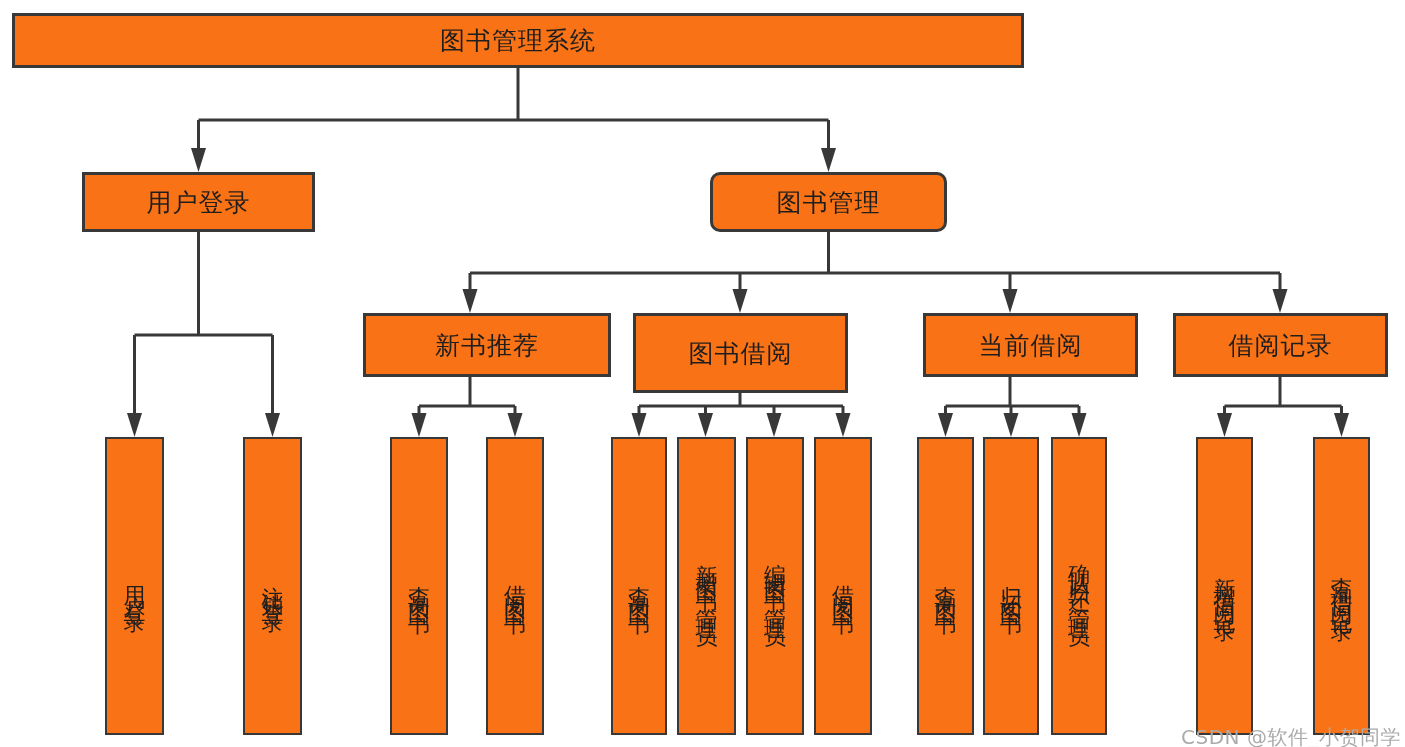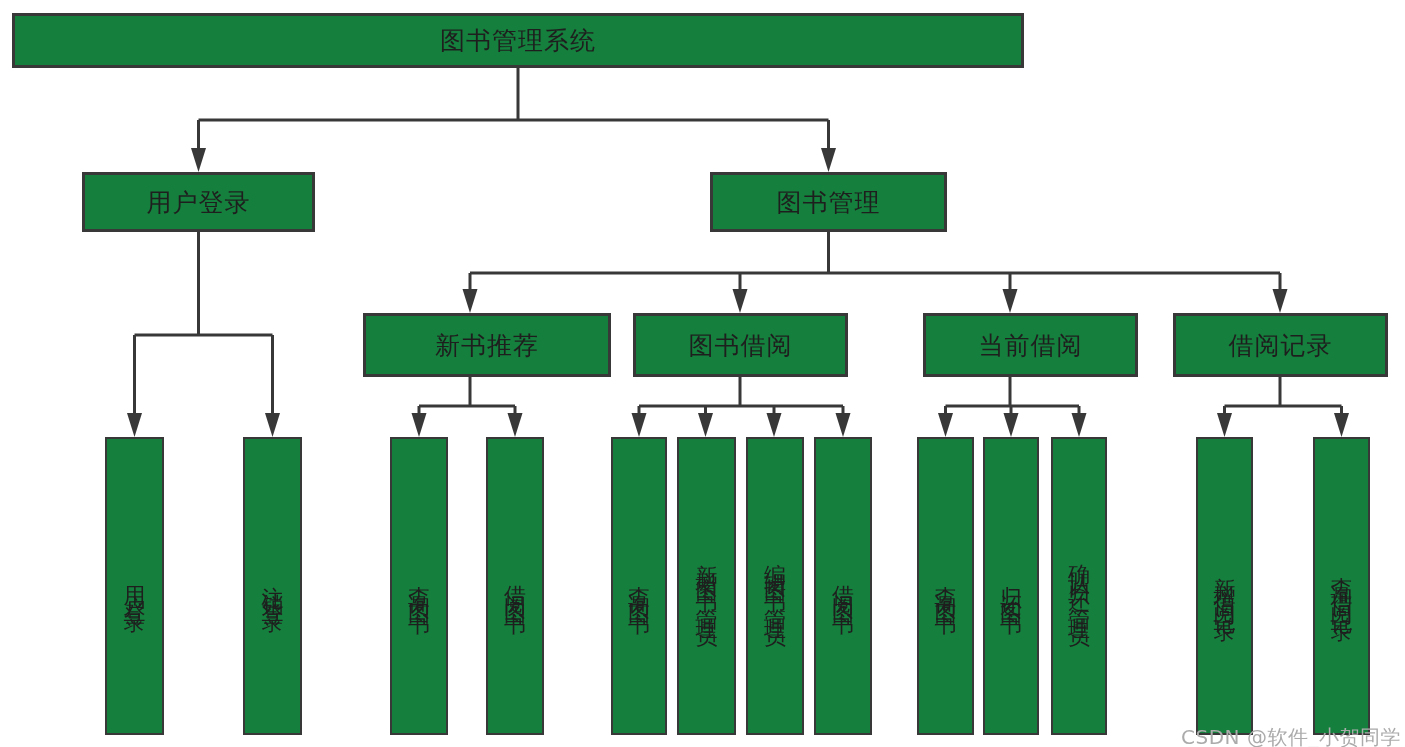--- a/index.html
+++ b/index.html
@@ -13,21 +13,21 @@
     color: #1e1e1e;
   }
   #wires {
     position: absolute;
     left: 0; top: 0;
     width: 1405px; height: 747px;
   }
   .node {
     position: absolute;
     box-sizing: border-box;
-    background: #15803d;
+    background: #f97316;
     border: 3px solid #383838;
     display: flex;
     align-items: center;
     justify-content: center;
     text-align: center;
   }
   .hbox {
     font-size: 25px;
     letter-spacing: 1px;
     white-space: nowrap;
@@ -95,24 +95,24 @@
       <polygon points="1003.5,413 1018.5,413 1011,437"></polygon>
       <polygon points="1071.5,413 1086.5,413 1079,437"></polygon>
       <polygon points="1217,413 1232,413 1224.5,437"></polygon>
       <polygon points="1334,413 1349,413 1341.5,437"></polygon>
     </g>
   </svg>
 
   <div class="node hbox" style="left:12px; top:13px; width:1012px; height:55px;">图书管理系统</div>
 
   <div class="node hbox" style="left:82px; top:172px; width:233px; height:60px;">用户登录</div>
-  <div class="node hbox" style="left:710px; top:172px; width:237px; height:60px;">图书管理</div>
+  <div class="node hbox" style="left:710px; top:172px; width:237px; height:60px;border-radius:10px;">图书管理</div>
 
   <div class="node hbox" style="left:363px; top:313px; width:248px; height:64px;">新书推荐</div>
-  <div class="node hbox" style="left:633px; top:313px; width:215px; height:64px;">图书借阅</div>
+  <div class="node hbox" style="left:633px; top:313px; width:215px; height:80px;">图书借阅</div>
   <div class="node hbox" style="left:903px; top:313px; width:215px; height:64px;margin-left:20px;">当前借阅</div>
   <div class="node hbox" style="left:1173px; top:313px; width:215px; height:64px;">借阅记录</div>
 
   <div class="node vbox" style="left:105px; top:437px; width:59px; height:298px;">用户登录</div>
   <div class="node vbox" style="left:243px; top:437px; width:59px; height:298px;">注销登录</div>
 
   <div class="node vbox" style="left:390px; top:437px; width:58px; height:298px;">查询图书</div>
   <div class="node vbox" style="left:486px; top:437px; width:58px; height:298px;">借阅图书</div>
 
   <div class="node vbox" style="left:611px; top:437px; width:56px; height:298px;">查询图书</div>

